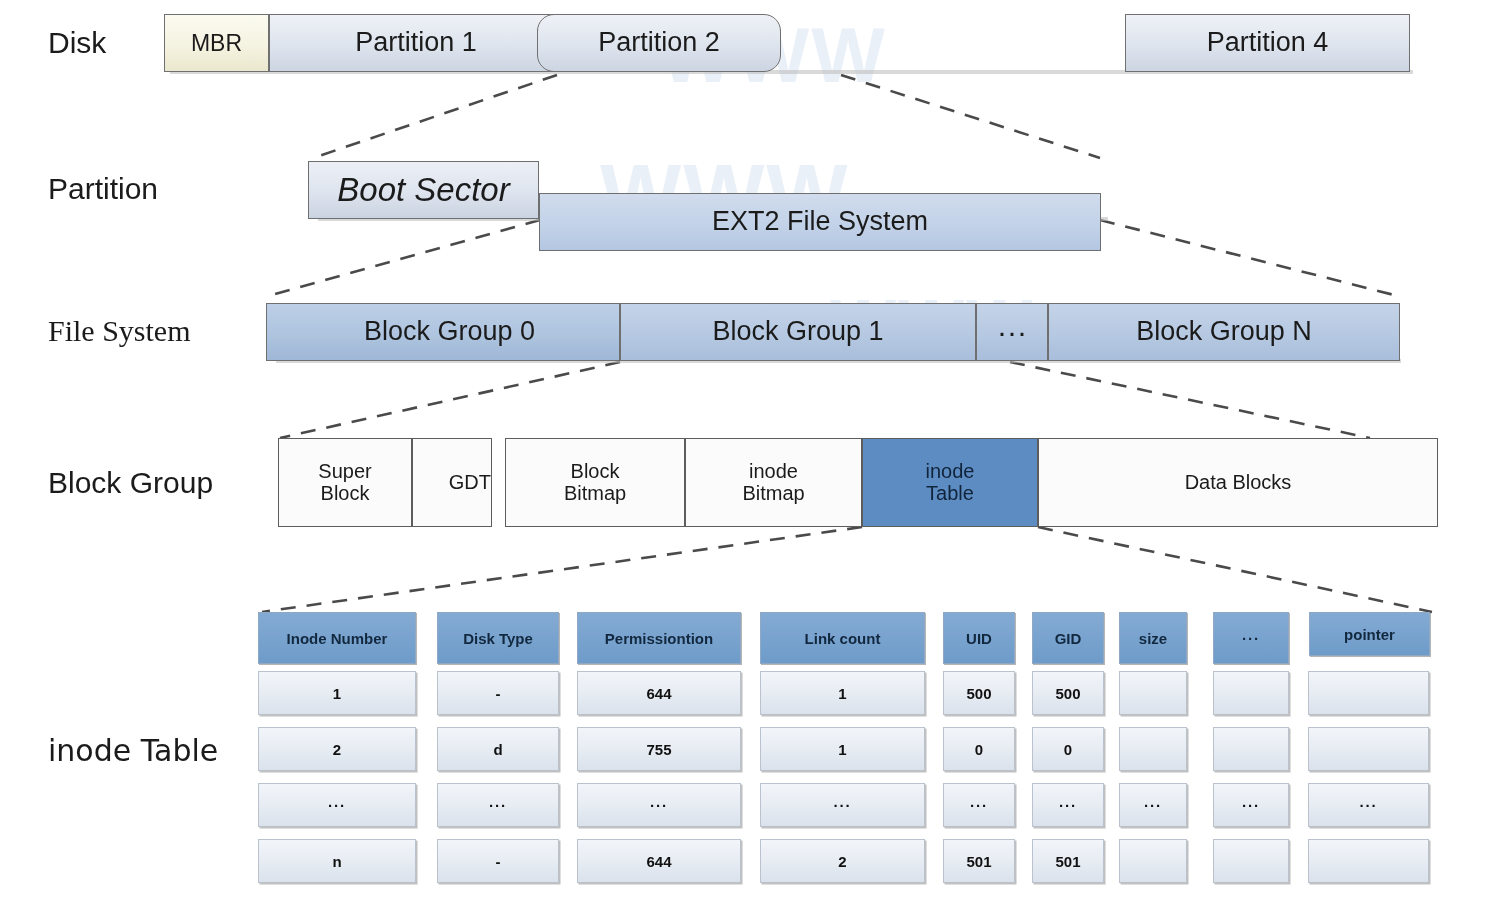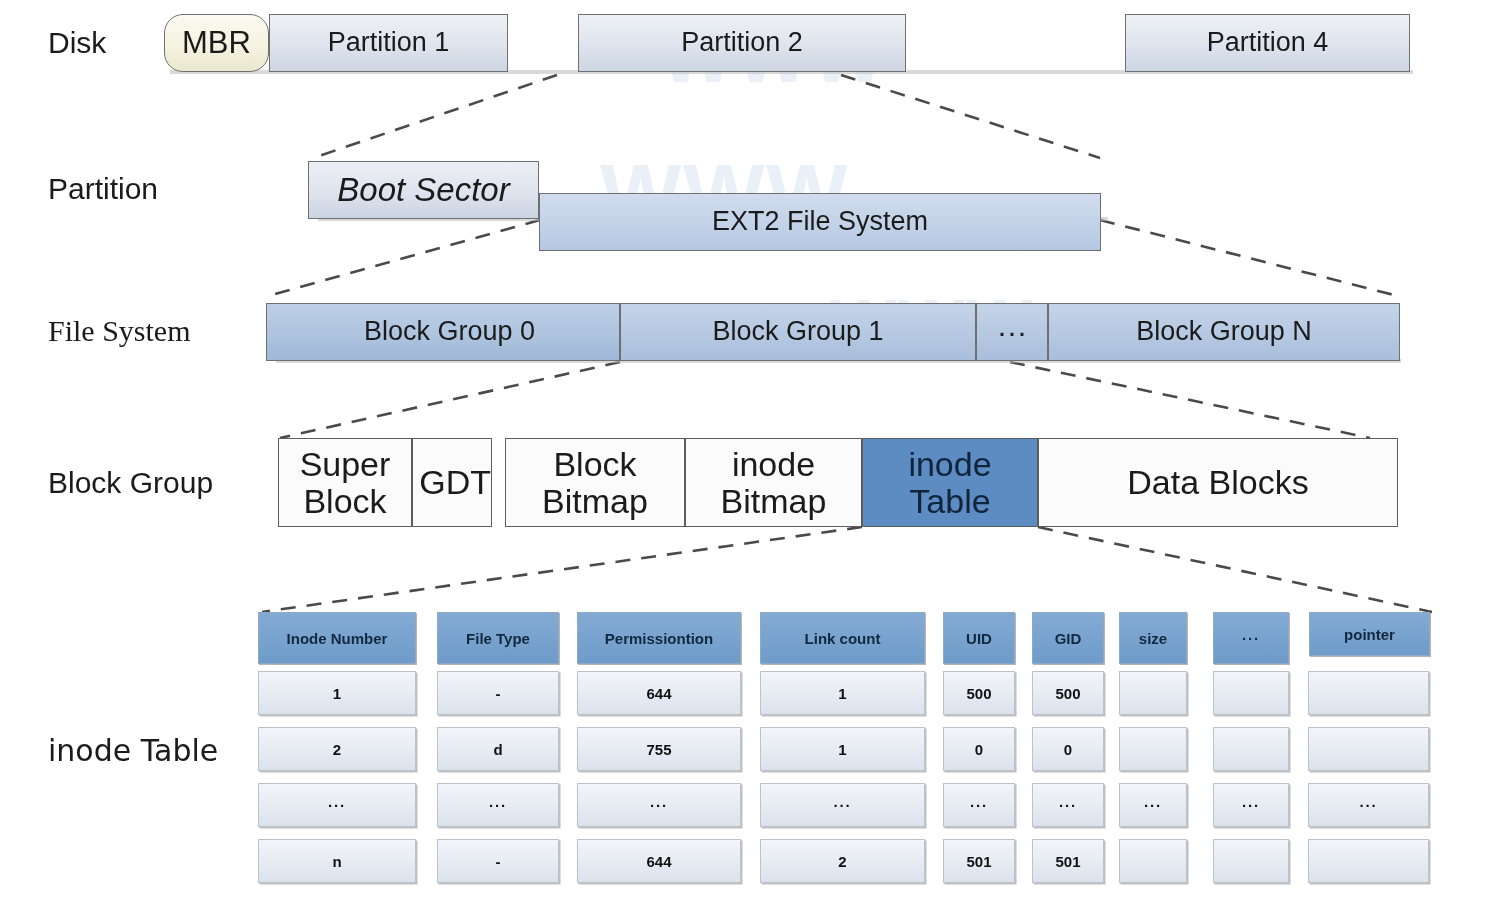--- a/index.html
+++ b/index.html
@@ -48,23 +48,22 @@
   }
 
   
   .disk-cell{
     background:linear-gradient(180deg,#eef1f6 0%,#dfe5ee 52%,#ccd5e2 100%);
     font-size:27px;
     border-color:#707070;
   }
   .mbr-cell{
     background:linear-gradient(180deg,#fbfaf0 0%,#f4f2df 60%,#e9e7cd 100%);
-    font-size:31px;
+    font-size:23px;
     border-color:#707070;
-    border-radius:19px;
   }
   .disk-shadow{
     position:absolute;
     background:#b9b9b9;
     opacity:.55;
     height:4px;
   }
 
   
   .boot-cell{
@@ -84,21 +83,21 @@
     font-size:27px;
   }
   .bg-cell.g0{
     background:linear-gradient(180deg,#bdcfe7 0%,#aec4df 55%,#9fb8d7 100%);
     padding-left:13px;
   }
 
   
   .blk-cell{
     background:#fbfbfb;
-    font-size:34px;
+    font-size:20px;
     flex-direction:column;
     border-color:#5d5d5d;
   }
   .blk-cell .l2{display:block;}
   .blk-cell.hl{
     background:#5d8cc2;
     color:#10243b;
   }
 
   
@@ -155,22 +154,22 @@
       <path d="M862,527 L262,612"></path>
       <path d="M1038,527 L1432,612"></path>
     </g>
   </svg>
 
   <div class="rowlabel" style="left:48px;top:26px;">Disk</div>
 
   <div class="disk-shadow" style="left:170px;top:70px;width:1243px;"></div>
 
   <div class="cell mbr-cell" style="left:164px;top:14px;width:105px;height:58px;">MBR</div>
-  <div class="cell disk-cell" style="left:269px;top:14px;width:239px;height:58px;">Partition 1</div>
-  <div class="cell disk-cell" style="left:578px;top:14px;width:328px;height:58px;">Partition 2</div>
+  <div class="cell disk-cell" style="left:269px;top:14px;width:294px;height:58px;">Partition 1</div>
+  <div class="cell disk-cell" style="left:537px;top:14px;width:244px;height:58px;border-radius:17px;">Partition 2</div>
   <div class="cell disk-cell" style="left:1125px;top:14px;width:285px;height:58px;">Partition 4</div>
 
   <div class="rowlabel" style="left:48px;top:172px;">Partition</div>
 
   <div class="disk-shadow" style="left:318px;top:217px;width:790px;"></div>
 
   <div class="cell boot-cell" style="left:308px;top:161px;width:231px;height:58px;">Boot Sector</div>
   <div class="cell ext2-cell" style="left:539px;top:161px;width:562px;height:58px;">EXT2 File System</div>
 
   <div class="rowlabel" style="left:48px;top:314px;font-family:Liberation Serif, serif;">File System</div>
@@ -196,29 +195,29 @@
     <span class="l2">Bitmap</span>
   </div>
   <div class="cell blk-cell" style="left:685px;top:438px;width:177px;height:89px;">
     <span class="l1">inode</span>
     <span class="l2">Bitmap</span>
   </div>
   <div class="cell blk-cell hl" style="left:862px;top:438px;width:176px;height:89px;">
     <span class="l1">inode</span>
     <span class="l2">Table</span>
   </div>
-  <div class="cell blk-cell" style="left:1038px;top:438px;width:360px;height:89px;">
+  <div class="cell blk-cell" style="left:1038px;top:438px;width:400px;height:89px;">
     <span class="l1">Data Blocks</span>
   </div>
 
   <div class="rowlabel thin" style="left:48px;top:733px;">inode Table</div>
 
   <div id="inode-grid">
       <div class="it-head" style="left: 258px; top: 612px; width: 158px; height: 52px;">Inode Number</div>
-      <div class="it-head" style="left: 437px; top: 612px; width: 122px; height: 52px;">File Type</div>
+      <div class="it-head" style="left: 437px; top: 612px; width: 122px; height: 52px;">Disk Type</div>
       <div class="it-head" style="left: 577px; top: 612px; width: 164px; height: 52px;">Permissiontion</div>
       <div class="it-head" style="left: 760px; top: 612px; width: 165px; height: 52px;">Link count</div>
       <div class="it-head" style="left: 943px; top: 612px; width: 72px; height: 52px;">UID</div>
       <div class="it-head" style="left: 1032px; top: 612px; width: 72px; height: 52px;">GID</div>
       <div class="it-head" style="left: 1119px; top: 612px; width: 68px; height: 52px;">size</div>
       <div class="it-head dots" style="left: 1213px; top: 612px; width: 76px; height: 52px;">···</div>
       <div class="it-head" style="left: 1264px; top: 612px; width: 121px; height: 44px; margin-left: 45px;">pointer</div>
       <div class="it-cell" style="left: 258px; top: 671px; width: 158px; height: 44px;">1</div>
       <div class="it-cell" style="left: 437px; top: 671px; width: 122px; height: 44px;">-</div>
       <div class="it-cell" style="left: 577px; top: 671px; width: 164px; height: 44px;">644</div>

